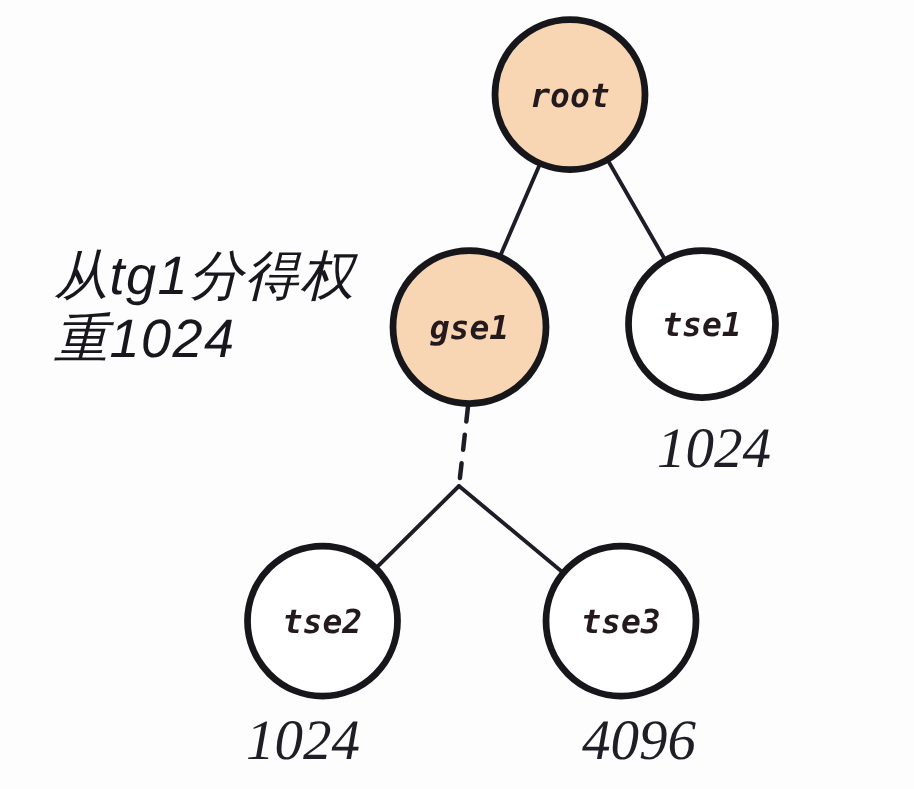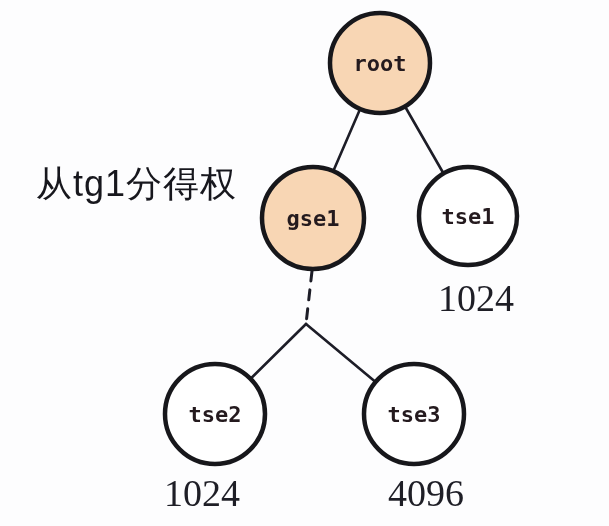--- a/index.html
+++ b/index.html
@@ -9,20 +9,21 @@
     height: 526px;
     overflow: hidden;
     background: #fdfdfe;
     font-family: "Liberation Sans", sans-serif;
   }
   .stage {
     position: relative;
     width: 609px;
     height: 526px;
     background: #fdfdfe;
+    font-style: italic;
   }
   svg.diagram {
     position: absolute;
     left: 0;
     top: 0;
   }
   .edge {
     stroke: #1d1d27;
     stroke-width: 2.6;
     fill: none;
@@ -93,15 +94,16 @@
     <circle class="node-circle" cx="414" cy="414" r="50" fill="#ffffff"></circle>
     <text class="node-label" x="414" y="422">tse3</text>
 
     <text class="weight-label" x="476" y="311">1024</text>
     <text class="weight-label" x="202" y="506">1024</text>
     <text class="weight-label" x="426" y="506">4096</text>
   </svg>
 
   <div class="annotation">
     <span class="line">从tg1分得权</span>
+    <span class="line">重1024</span>
   </div>
 
 </div>
 
 </body></html>

